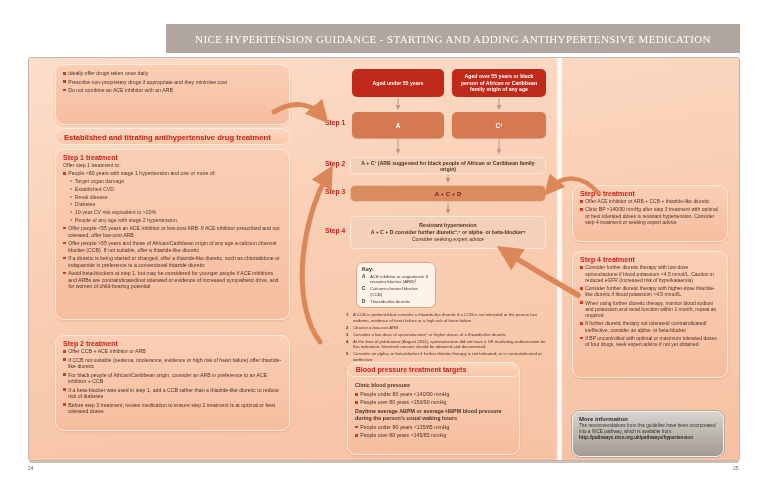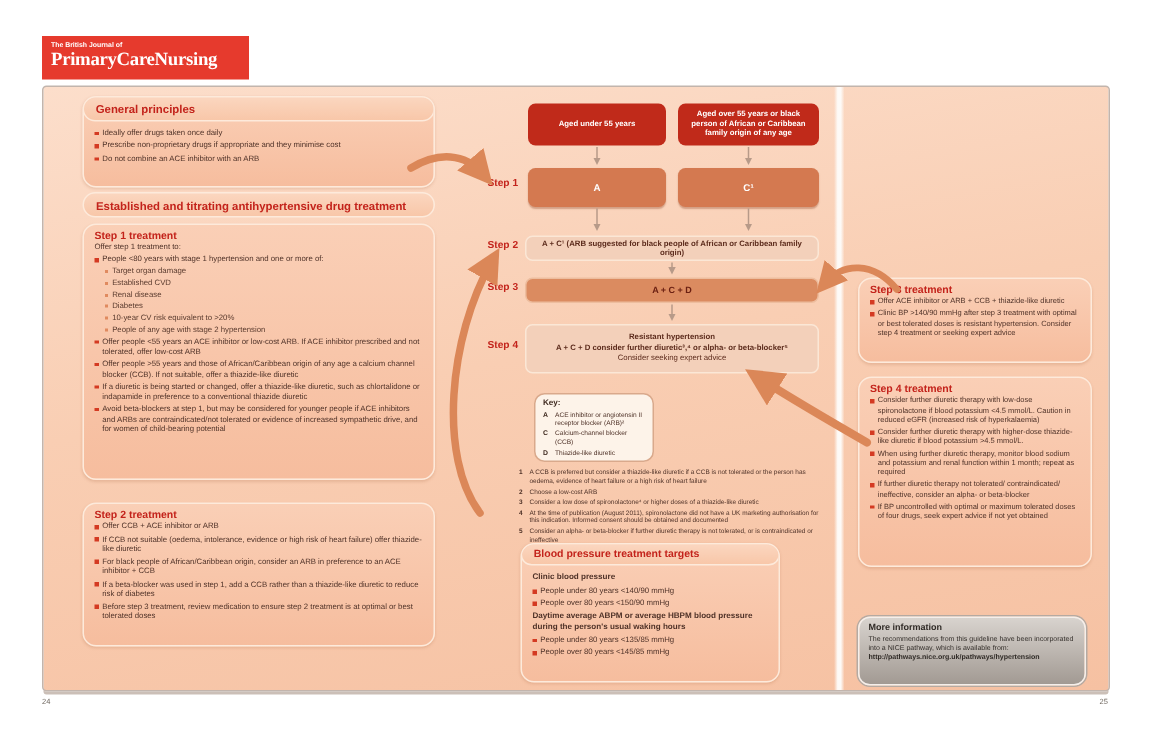--- a/index.html
+++ b/index.html
@@ -72,30 +72,26 @@
   .mi-text { font-size:4.7px; color:#35302c; line-height:1.35; }
   .mi-url { font-size:4.7px; font-weight:bold; color:#2f2a26; line-height:1.4; }
 
   svg.arrows { position:absolute; left:0; top:0; pointer-events:none; }
 </style>
 </head>
 <body>
 
 <div class="canvas">
 
-  <div class="logo">
-    <div class="logo-top">The British Journal of</div>
-    <div class="logo-main">PrimaryCareNursing</div>
-  </div>
+  <div class="titlebar">NICE HYPERTENSION GUIDANCE - STARTING AND ADDING ANTIHYPERTENSIVE MEDICATION</div>
 
   <div class="spread"></div>
   <div class="gutter"></div>
 
   <div class="panel" style="left:55px; top:64px; width:235px; height:61px;">
-    <div class="tab">General principles</div>
     <div class="panel-body">
       <div class="b">
           <span>Ideally offer drugs taken once daily</span>
         </div>
       <div class="b">
           <span>Prescribe non-proprietary drugs if appropriate and they minimise cost</span>
         </div>
       <div class="b">
           <span>Do not combine an ACE inhibitor with an ARB</span>
         </div>

